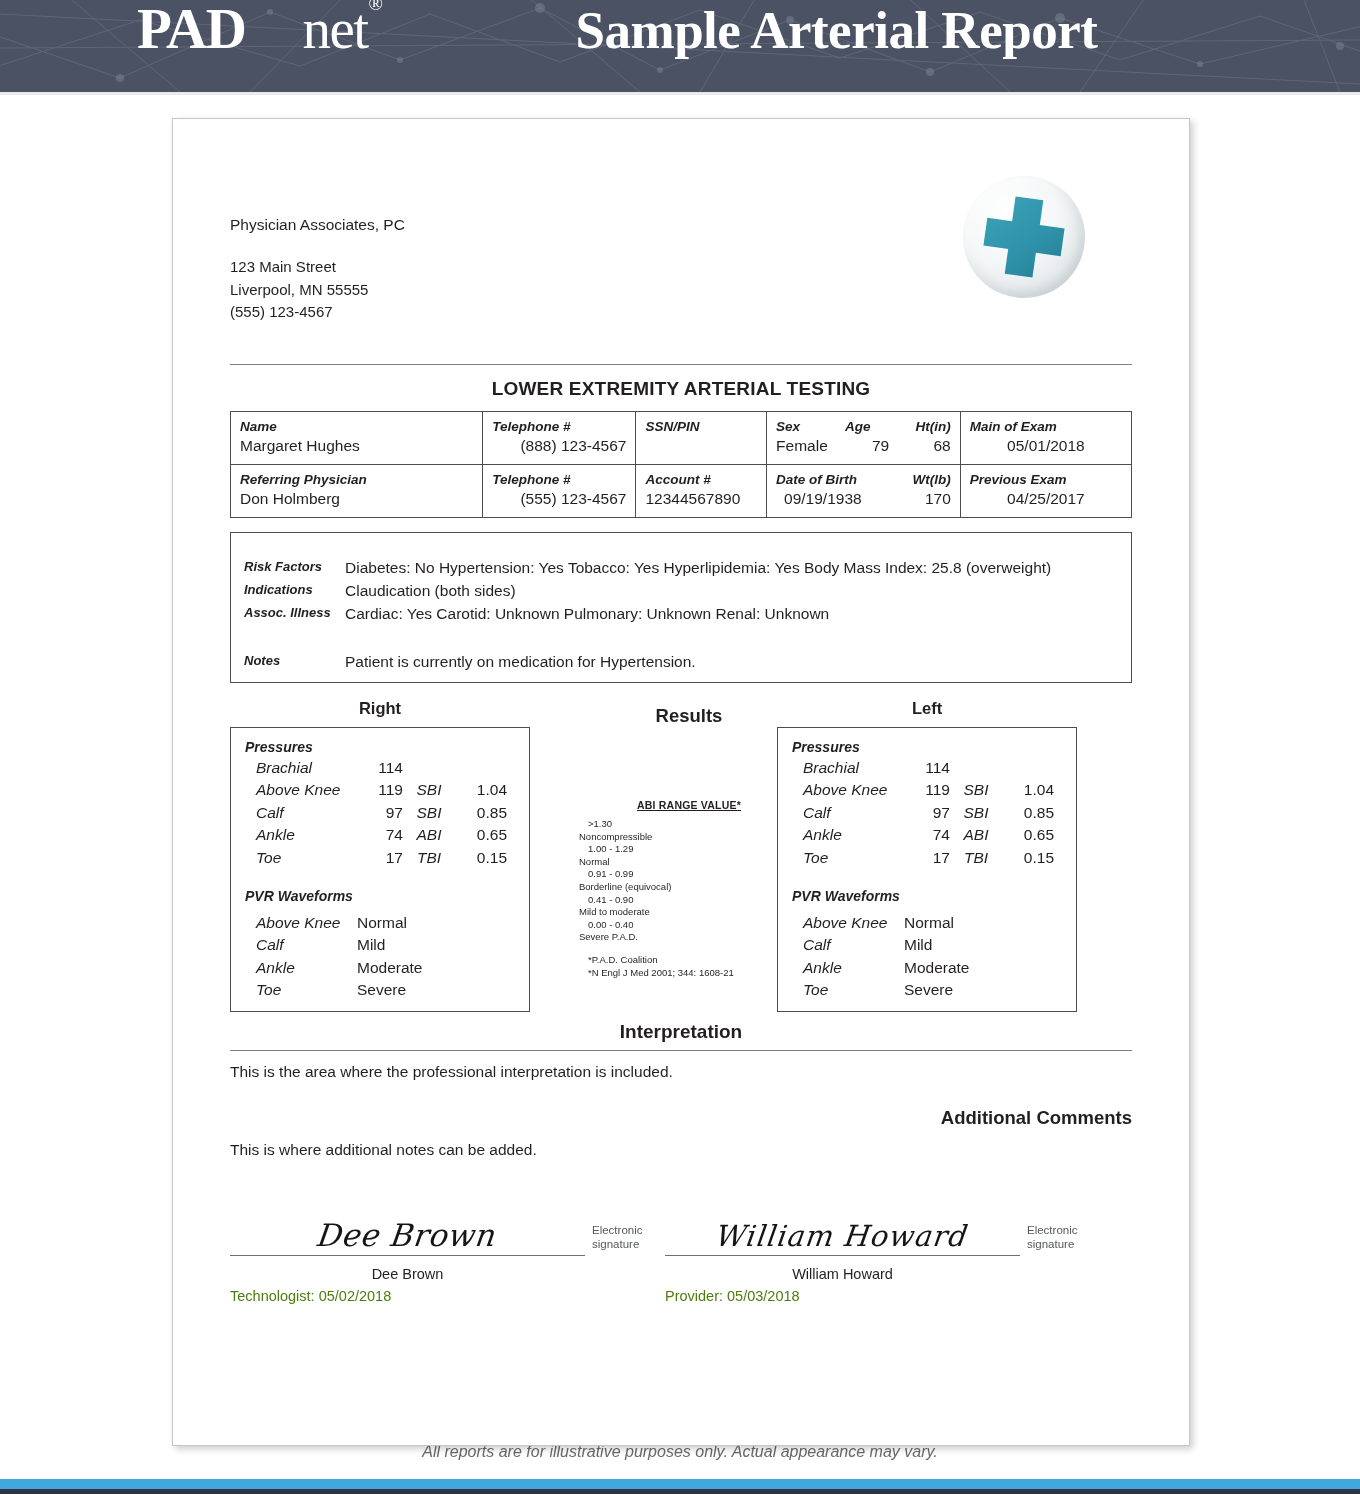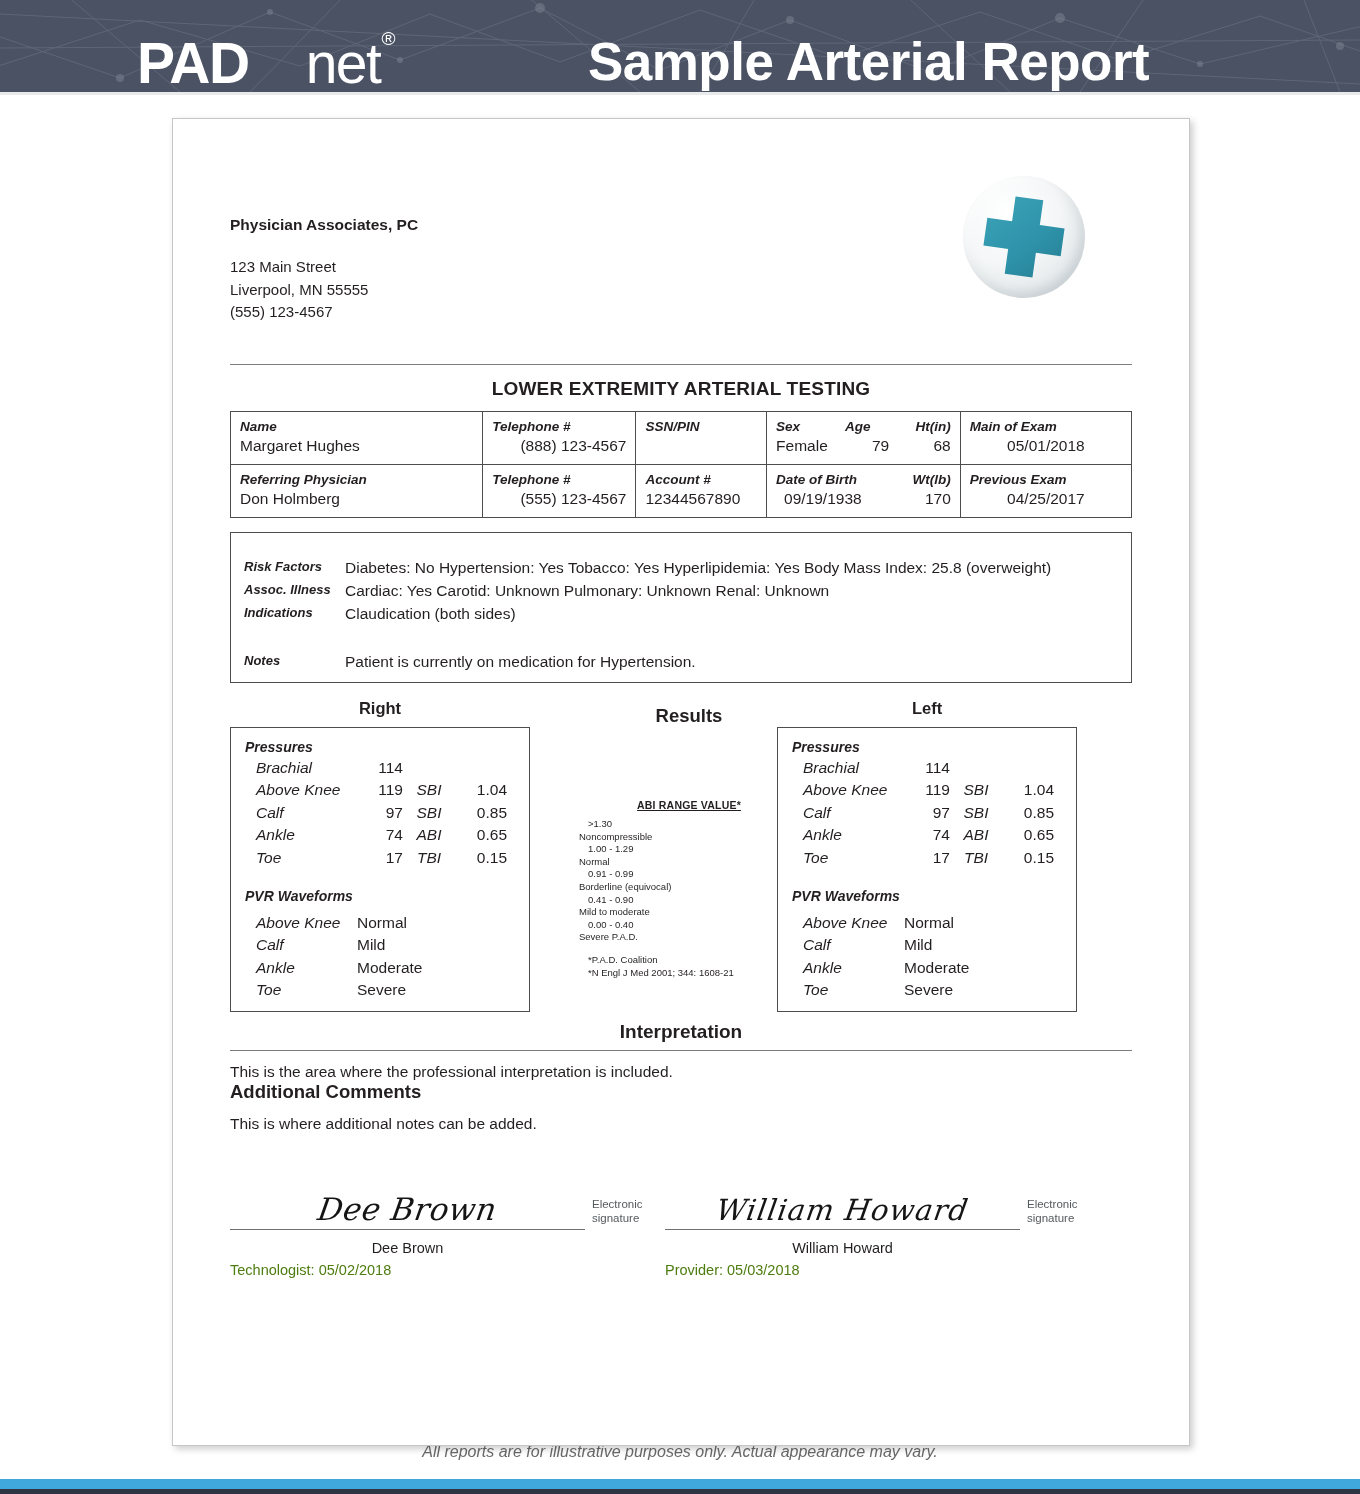--- a/index.html
+++ b/index.html
@@ -15,21 +15,21 @@
     position: relative;
     width: 1360px; height: 92px;
     background: #4a5263;
     overflow: hidden;
     display: flex; align-items: center;
   }
   .banner-net { position: absolute; inset: 0; opacity: 0.55; }
   .banner-inner {
     position: relative; z-index: 2;
     width: 100%; height: 100%;
-    display: flex; align-items: flex-end;
+    display: flex; align-items: flex-start; font-family: Liberation Serif, serif;
   }
   .brand {
     margin-left: 80px;
     color: #ffffff;
     font-size: 57px;
     letter-spacing: -1.5px;
     line-height: 1;
     position: relative;
     white-space: nowrap;
   }
@@ -65,21 +65,21 @@
     background: #ffffff;
     border: 1px solid #c6c6c6;
     box-shadow: 3px 3px 7px rgba(0,0,0,0.20);
   }
   .pad { padding: 0 57px; }
 
   
   .letterhead { position: relative; height: 245px; }
   .clinic-name {
     position: absolute; left: 57px; top: 97px;
-    font-size: 15.5px; font-weight: bold; color: #231f20;
+    font-size: 15.5px; font-weight: normal; color: #231f20;
   }
   .clinic-addr {
     position: absolute; left: 57px; top: 137px;
     font-size: 15px; color: #231f20; line-height: 22.5px;
   }
   .logo-badge {
     position: absolute; left: 790px; top: 57px;
     width: 122px; height: 122px;
     border-radius: 50%;
     background: radial-gradient(circle at 36% 30%, #ffffff 0%, #f4f6f7 45%, #e3e8ea 75%, #d9dfe2 100%);
@@ -177,22 +177,22 @@
   .abi-foot { margin-top: 10px; font-size: 9.5px; color: #231f20; line-height: 12.6px; padding-left: 9px; }
 
   
   .interp-title {
     text-align: center; font-size: 19px; font-weight: bold;
     color: #231f20; margin-top: 2px;
   }
   .interp-rule { height: 1px; background: #7d7d7d; margin-top: 7px; }
   .body-text { font-size: 15.5px; color: #231f20; margin-top: 12px; }
   .comments-title {
-    text-align: left; font-size: 18.5px; font-weight: bold;
-    color: #231f20; 
+    text-align: right; font-size: 18.5px; font-weight: bold;
+    color: #231f20; margin-top: 26px;
   }
 
   
   .sigs { position: relative; height: 140px; margin-top: 44px; }
   .sigblock { position: absolute; top: 0; width: 420px; }
   .sigblock.b1 { left: 0; }
   .sigblock.b2 { left: 435px; }
   .sigrow { position: relative; height: 52px; }
   .sigscript {
     position: absolute; bottom: 2px; left: 0;
@@ -353,26 +353,26 @@
         </tr>
       </tbody>
         </table>
 
       <div class="risk-box" style="margin-top:14px;">
         <div class="risk-line">
           <div class="risk-key">Risk Factors</div>
           <div class="risk-val">Diabetes: No  Hypertension: Yes  Tobacco: Yes  Hyperlipidemia: Yes   Body Mass Index:  25.8 (overweight)</div>
         </div>
         <div class="risk-line">
+          <div class="risk-key">Indications</div>
+          <div class="risk-val">Claudication (both sides)</div>
+        </div>
+        <div class="risk-line">
           <div class="risk-key">Assoc. Illness</div>
           <div class="risk-val">Cardiac: Yes  Carotid: Unknown  Pulmonary: Unknown  Renal: Unknown</div>
-        </div>
-        <div class="risk-line">
-          <div class="risk-key">Indications</div>
-          <div class="risk-val">Claudication (both sides)</div>
         </div>
         <div class="risk-gap"></div>
         <div class="risk-line">
           <div class="risk-key">Notes</div>
           <div class="risk-val">Patient is currently on medication for Hypertension.</div>
         </div>
       </div>
 
       <div class="results-wrap">
         <div class="side-head" style="left:0;">Right</div>

